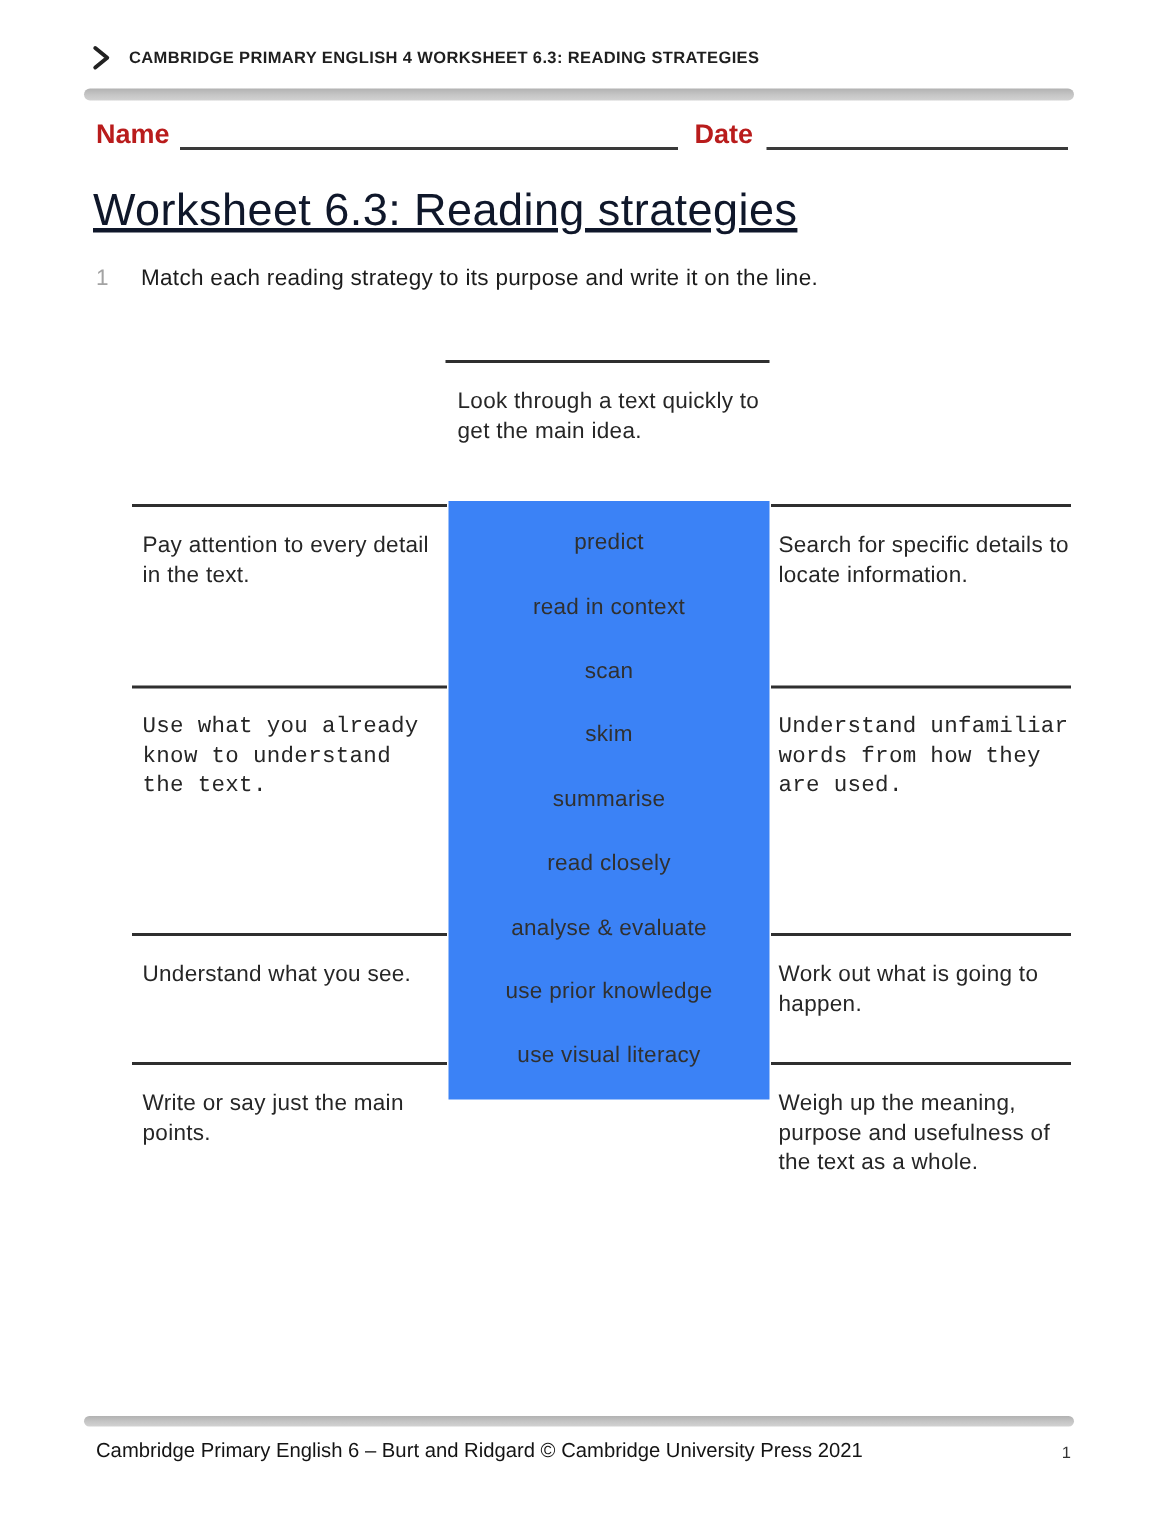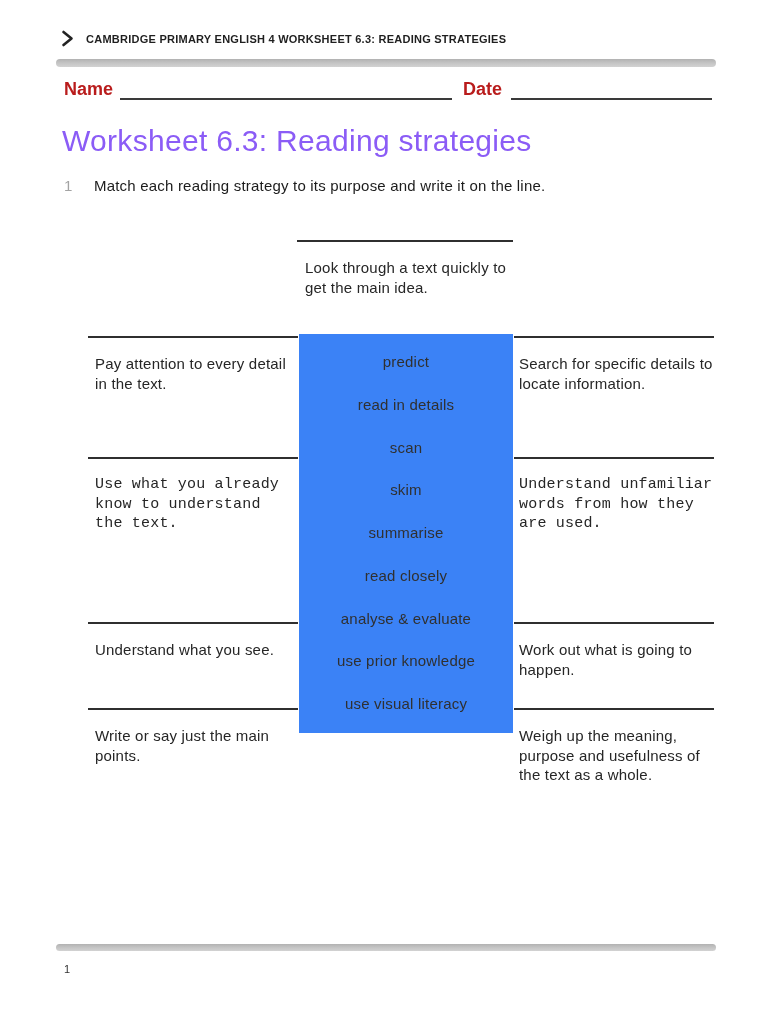--- a/index.html
+++ b/index.html
@@ -66,21 +66,22 @@
   .name-line { width: 332px; margin-left: 7px; }
   .date-label { margin-left: 11px; }
   .date-line { flex: 1; margin-left: 9px; }
   
   .ws-title {
     position: absolute;
     left: 62px;
     top: 124px;
     font-size: 30px;
     letter-spacing: 0.3px;
-    color: #8b5cf6;
+    color: #0f172a;
+    text-decoration: underline;
   }
   .instruction-row {
     position: absolute;
     left: 64px;
     top: 177px;
     display: flex;
     font-size: 15px;
     letter-spacing: 0.2px;
   }
   .instruction-num {
@@ -186,21 +187,21 @@
 
   <div class="instruction-row">
     <span class="instruction-num">1</span>
     <span class="instruction-text">Match each reading strategy to its purpose and write it on the line.</span>
   </div>
 
   <div class="purpose purpose-top">Look through a text quickly to get the main idea.</div>
 
   <div class="strategies-box">
     <div class="strategy">predict</div>
-    <div class="strategy">read in details</div>
+    <div class="strategy">read in context</div>
     <div class="strategy">scan</div>
     <div class="strategy">skim</div>
     <div class="strategy">summarise</div>
     <div class="strategy">read closely</div>
     <div class="strategy">analyse &amp; evaluate</div>
     <div class="strategy">use prior knowledge</div>
     <div class="strategy">use visual literacy</div>
   </div>
 
   <div class="purpose purpose-left row1">Pay attention to every detail in the text.</div>
@@ -208,16 +209,17 @@
   <div class="purpose purpose-left row3">Understand what you see.</div>
   <div class="purpose purpose-left row4">Write or say just the main points.</div>
 
   <div class="purpose purpose-right row1">Search for specific details to locate information.</div>
   <div class="purpose purpose-right row2">Understand unfamiliar words from how they are used.</div>
   <div class="purpose purpose-right row3">Work out what is going to happen.</div>
   <div class="purpose purpose-right row4">Weigh up the meaning, purpose and usefulness of the text as a whole.</div>
 
   <div class="bar bottom"></div>
   <div class="footer-row">
+    <span class="footer-text">Cambridge Primary English 6 – Burt and Ridgard © Cambridge University Press 2021</span>
     <span class="page-num">1</span>
   </div>
 
 </div>
 
 </body></html>

